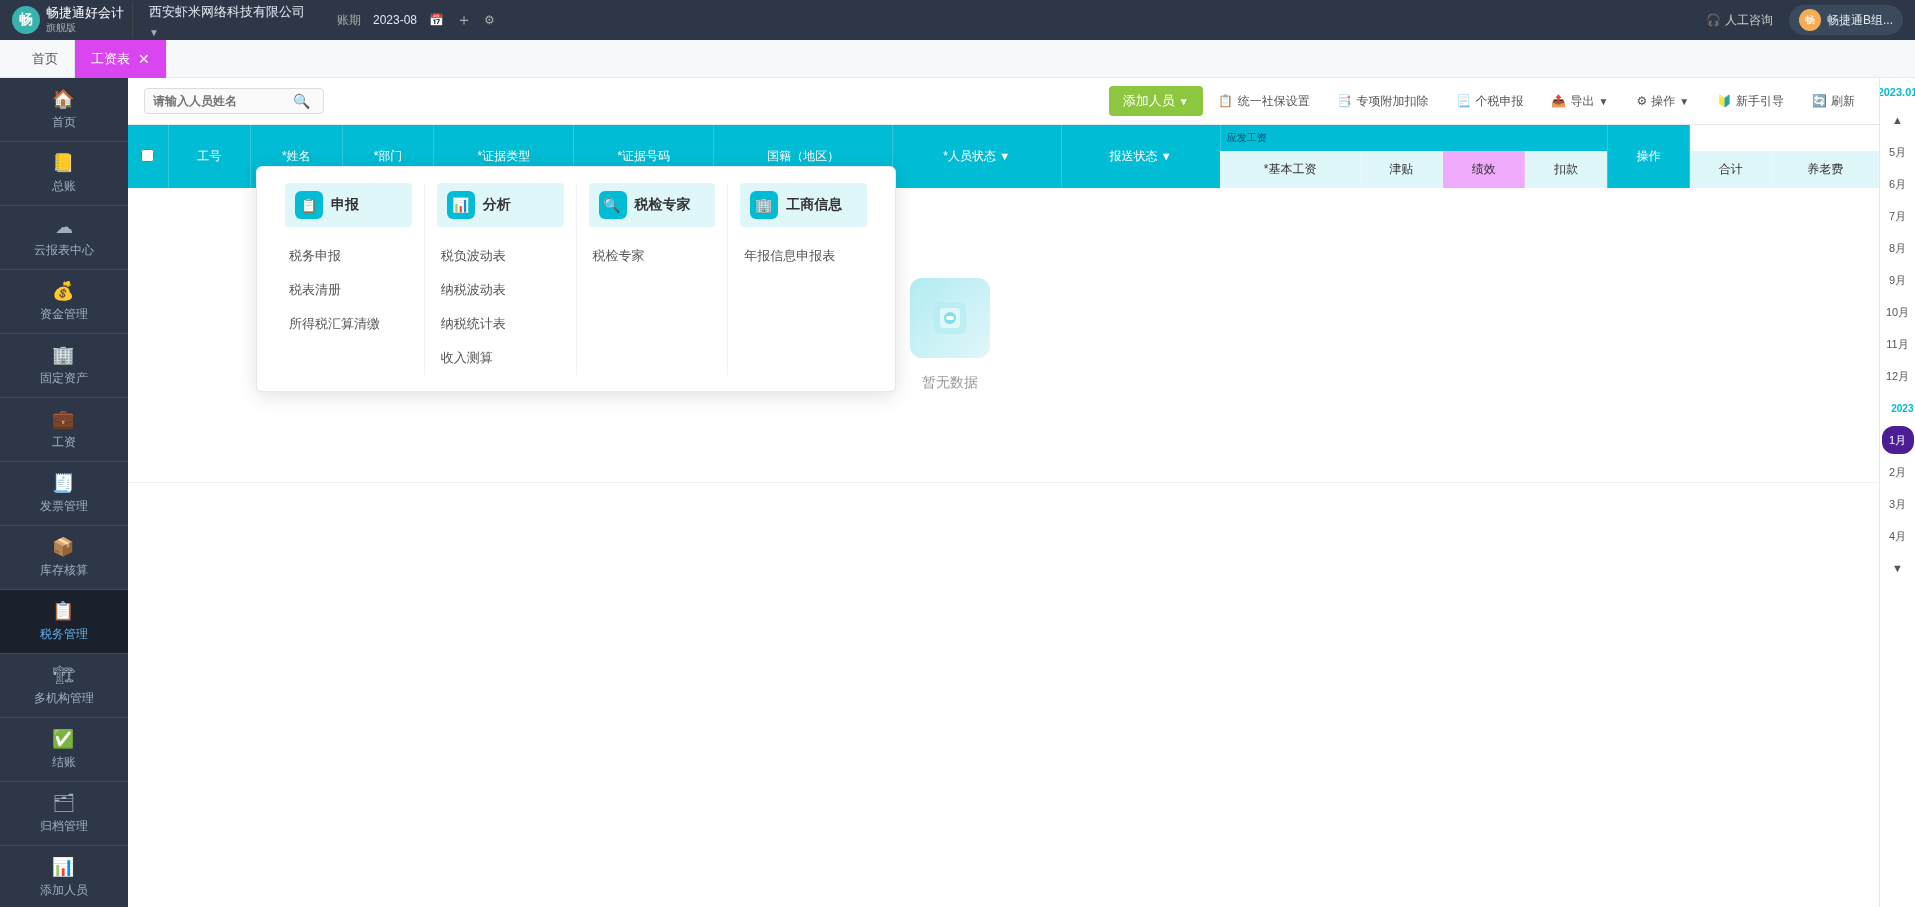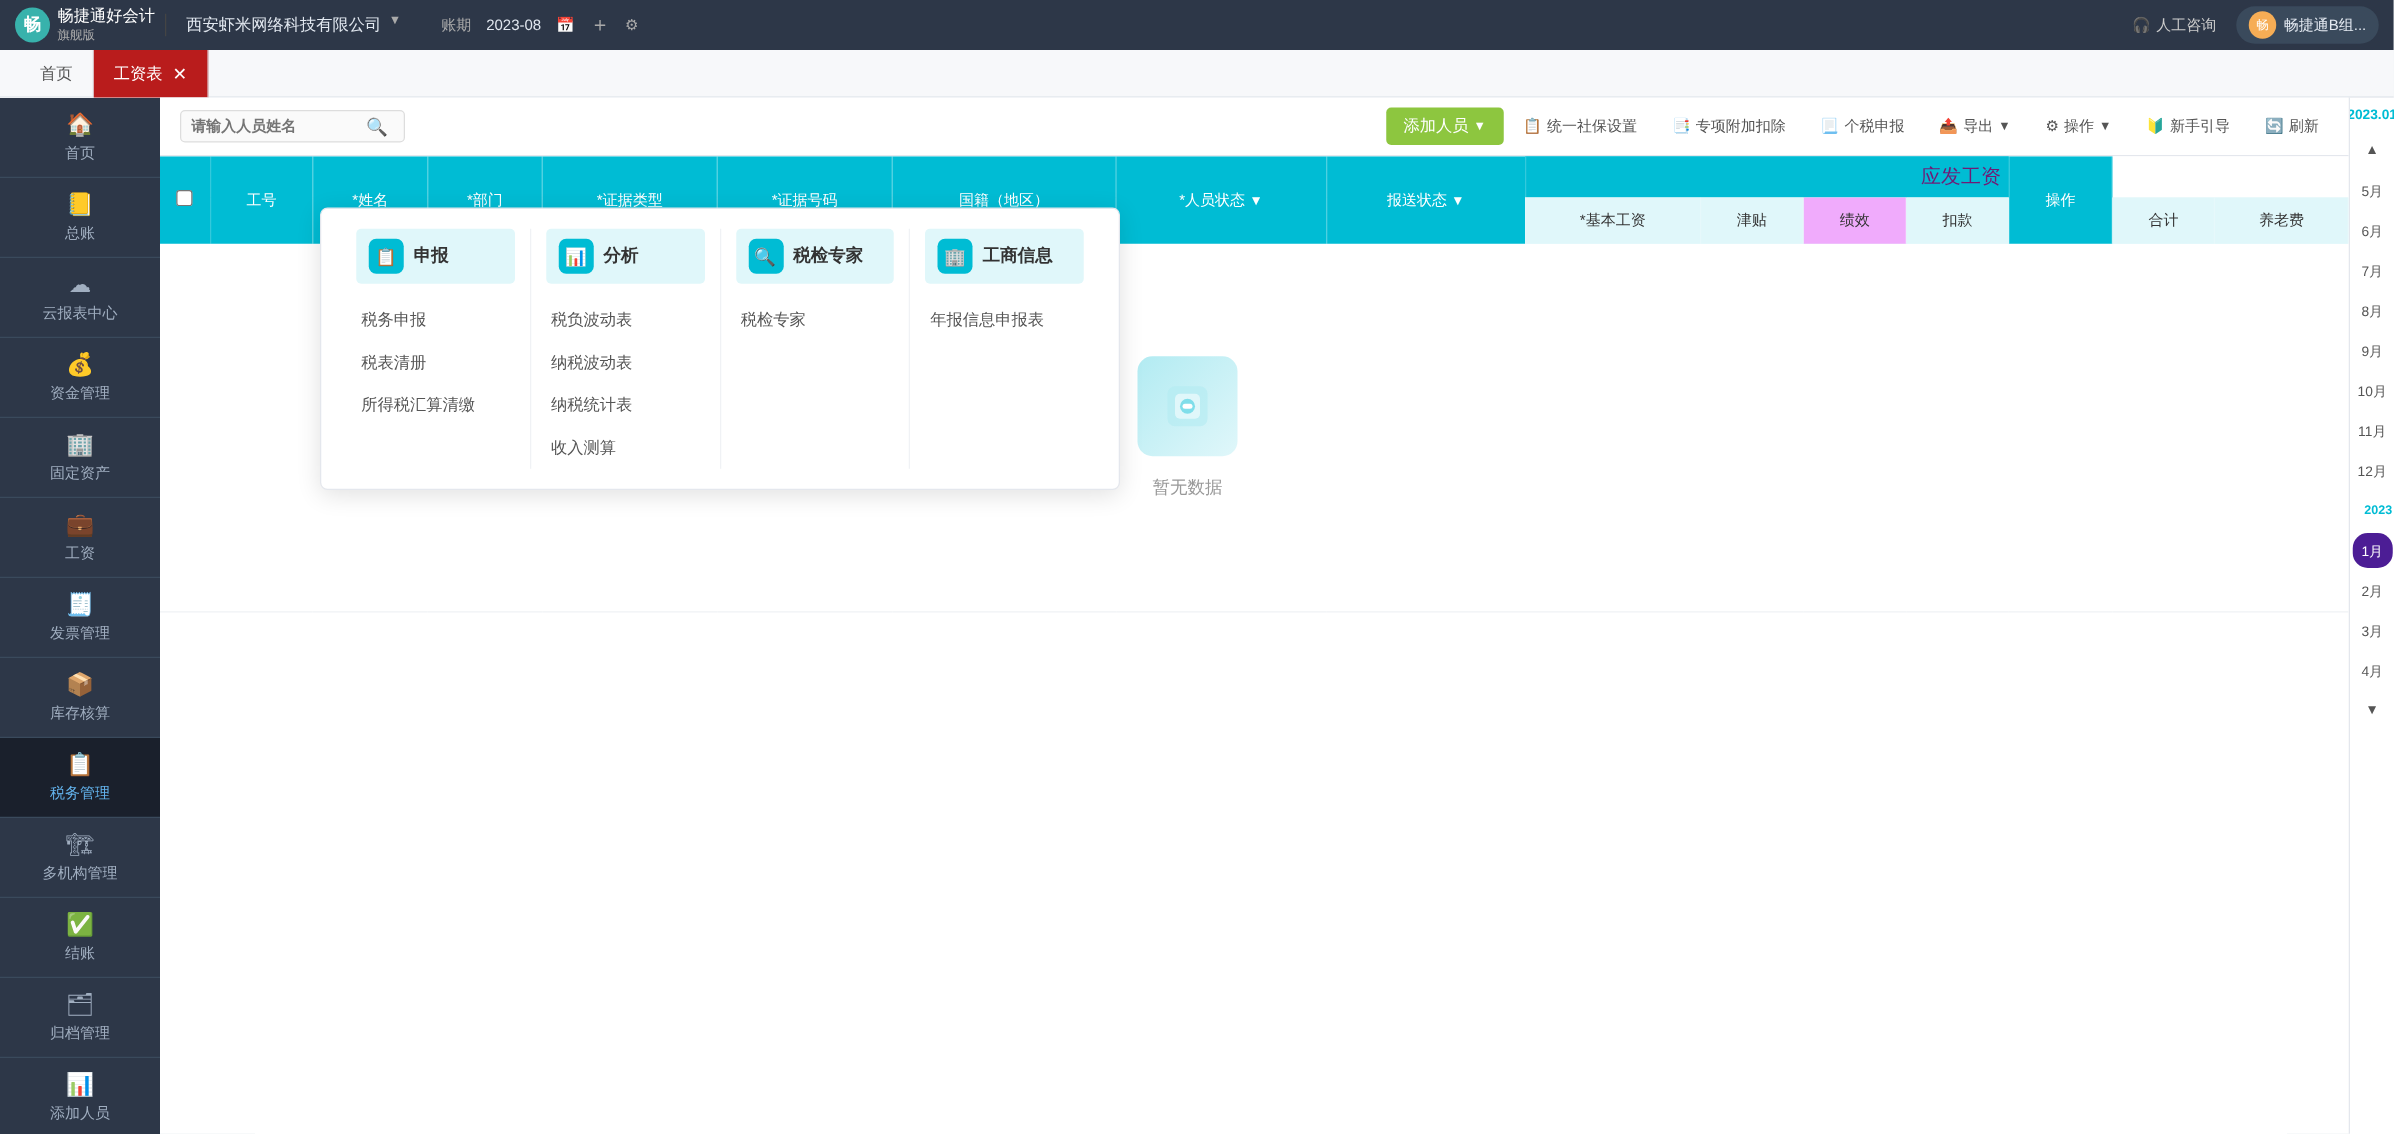--- a/index.html
+++ b/index.html
@@ -28,21 +28,21 @@
       border-radius: 50%;
       display: flex; align-items: center; justify-content: center;
       font-size: 14px; color: #fff; font-weight: bold;
     }
     .logo-text { font-size: 13px; color: #fff; line-height: 1.2; }
     .logo-sub { font-size: 10px; color: #aaa; }
 
     .top-bar-company {
       display: flex; gap: 6px;
       padding: 0 16px; border-left: 1px solid #444;
-      color: #e2e8f0; font-size: 13px; cursor: pointer;
+      color: #e2e8f0; font-size: 13px; cursor: pointer; flex-direction: column;
     }
     .top-bar-company .chevron { font-size: 10px; color: #aaa; }
     .top-bar-actions {
       display: flex; align-items: center; gap: 12px;
       padding: 0 16px;
     }
     .top-bar-actions span { color: #aaa; font-size: 12px; }
     .top-bar-right {
       margin-left: auto;
       display: flex; align-items: center; gap: 16px;
@@ -67,21 +67,21 @@
     .tab-item {
       height: 38px;
       display: flex; align-items: center;
       padding: 0 16px;
       font-size: 13px;
       cursor: pointer;
       border-right: 1px solid #e4e7ed;
       color: #555;
     }
     .tab-item.active {
-      background: #b91c1c;
+      background: #d946ef;
       color: #fff;
       position: relative;
     }
     .tab-close { margin-left: 8px; font-size: 14px; cursor: pointer; }
 
     
     .layout {
       display: flex;
       height: calc(100vh - 40px - 38px);
     }
@@ -184,23 +184,23 @@
       text-align: center;
       border-right: 1px solid rgba(255,255,255,0.2);
       white-space: nowrap;
     }
     thead .sub-header {
       background: #e8f8fb;
       color: #333;
     }
     .th-group {
       background: #00bcd4;
-      color: #701a75;
-      text-align: right;
-      font-size: 16px;
+      color: #0c4a6e;
+      text-align: left;
+      font-size: 10px;
       padding: 6px;
       border-right: 1px solid rgba(255,255,255,0.2);
     }
     .checkbox-th { width: 40px; }
     tbody tr { border-bottom: 1px solid #f0f2f5; }
     tbody td { padding: 10px 8px; font-size: 12px; text-align: center; }
 
     
     .empty-state {
       display: flex; flex-direction: column; align-items: center; justify-content: center;

